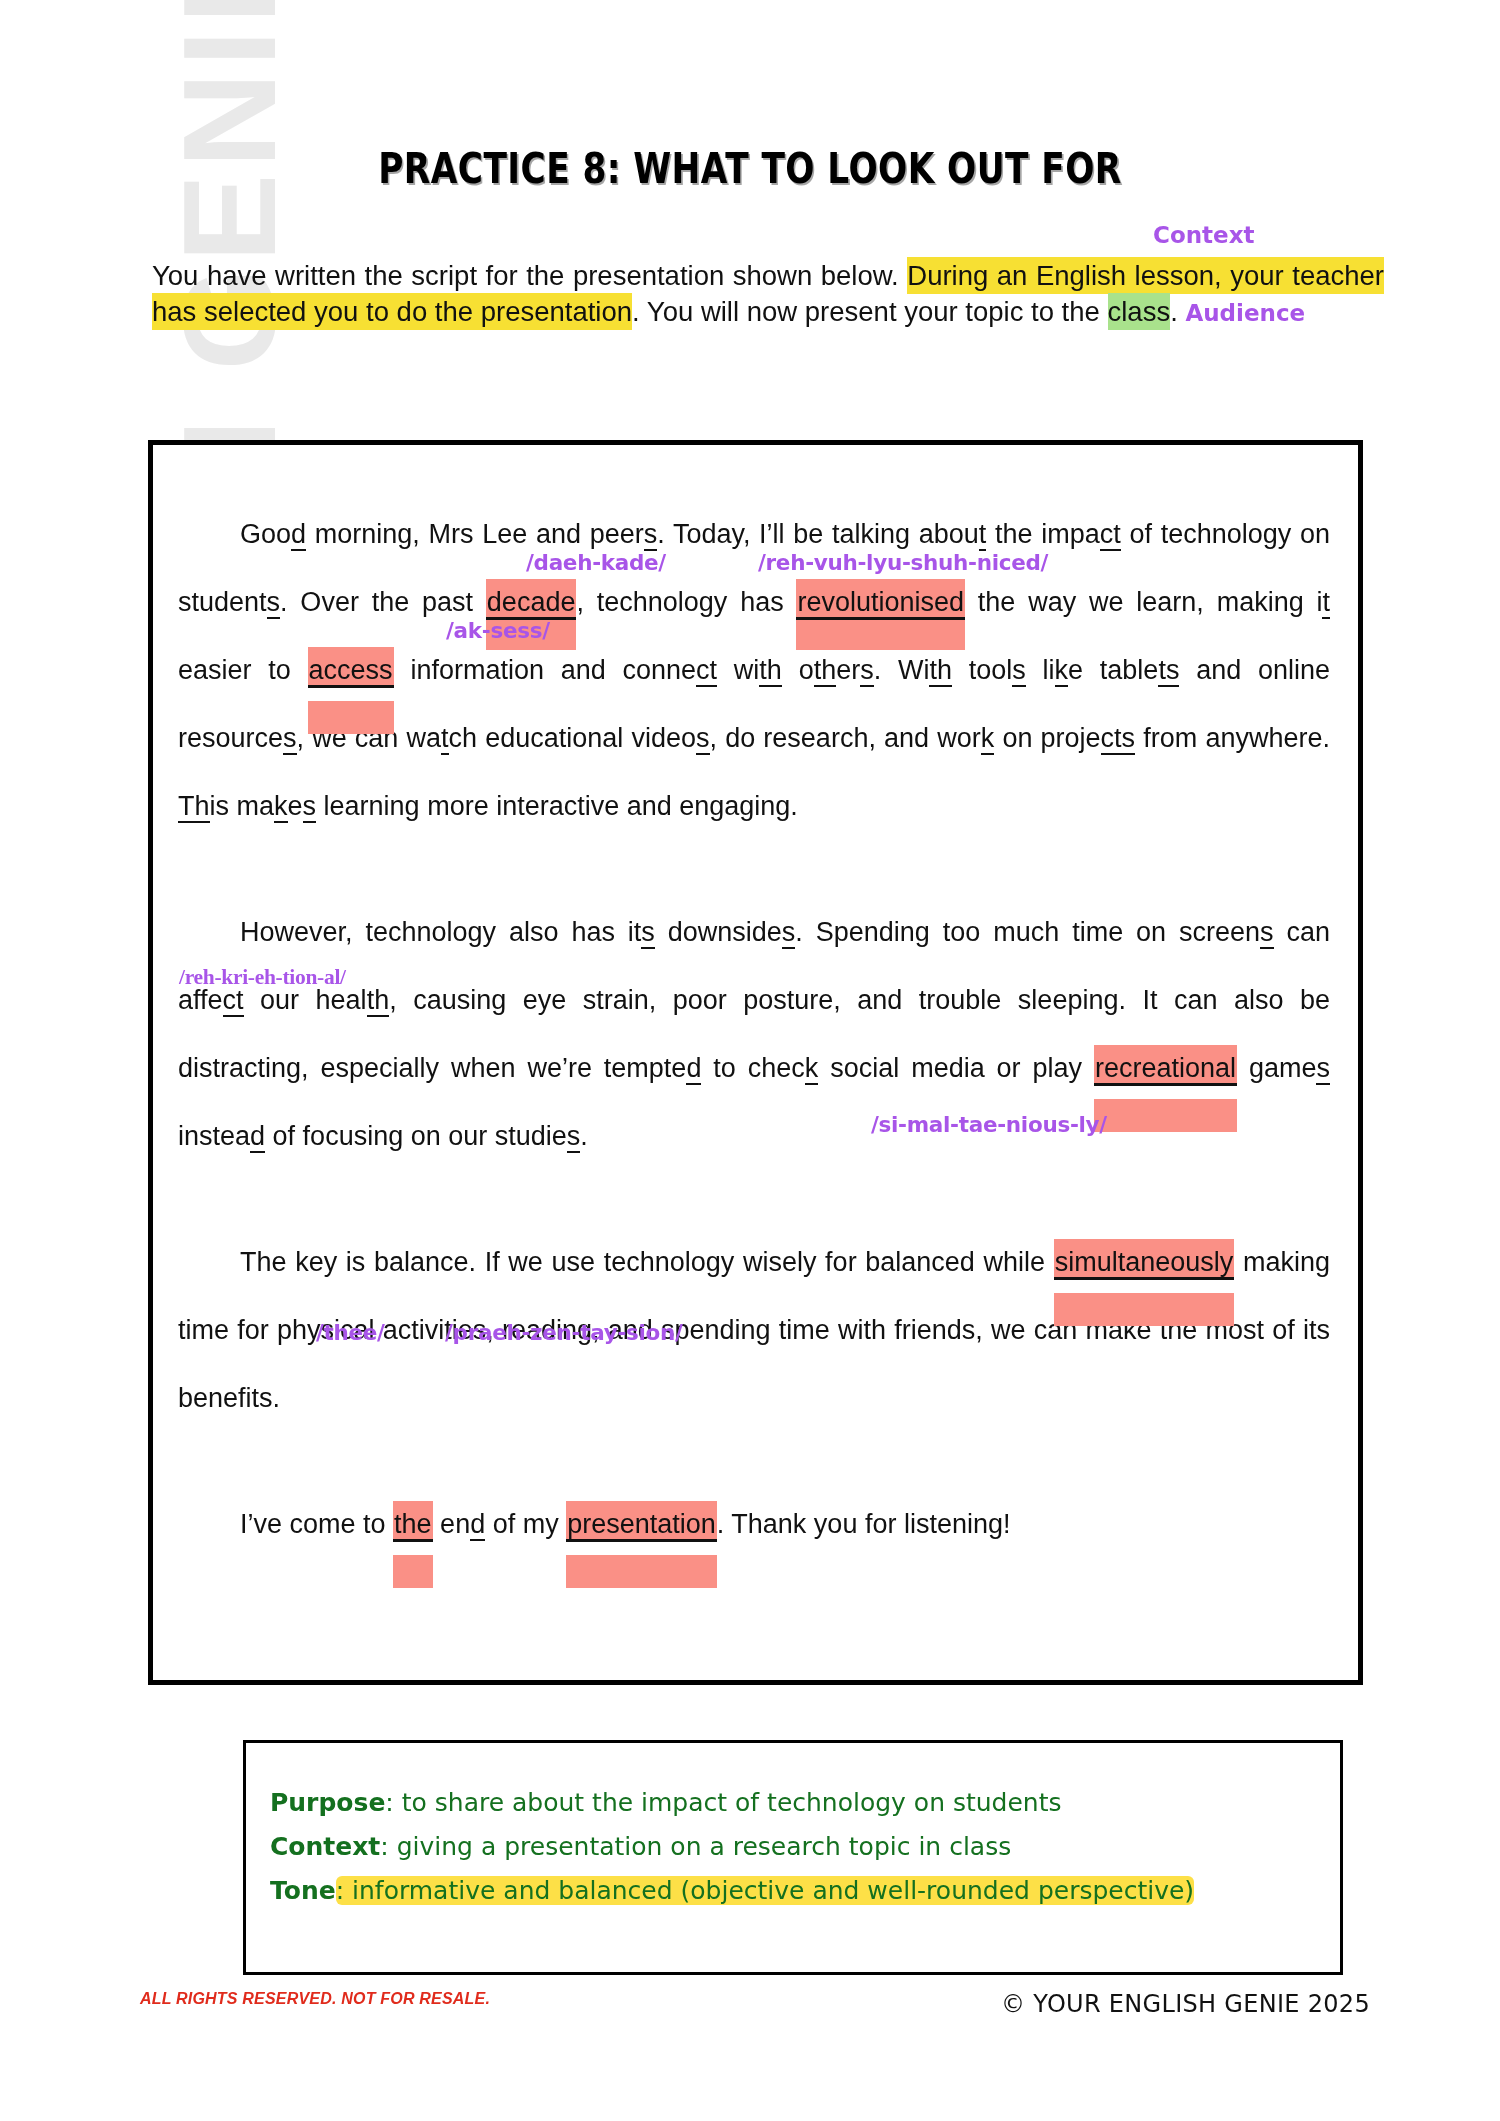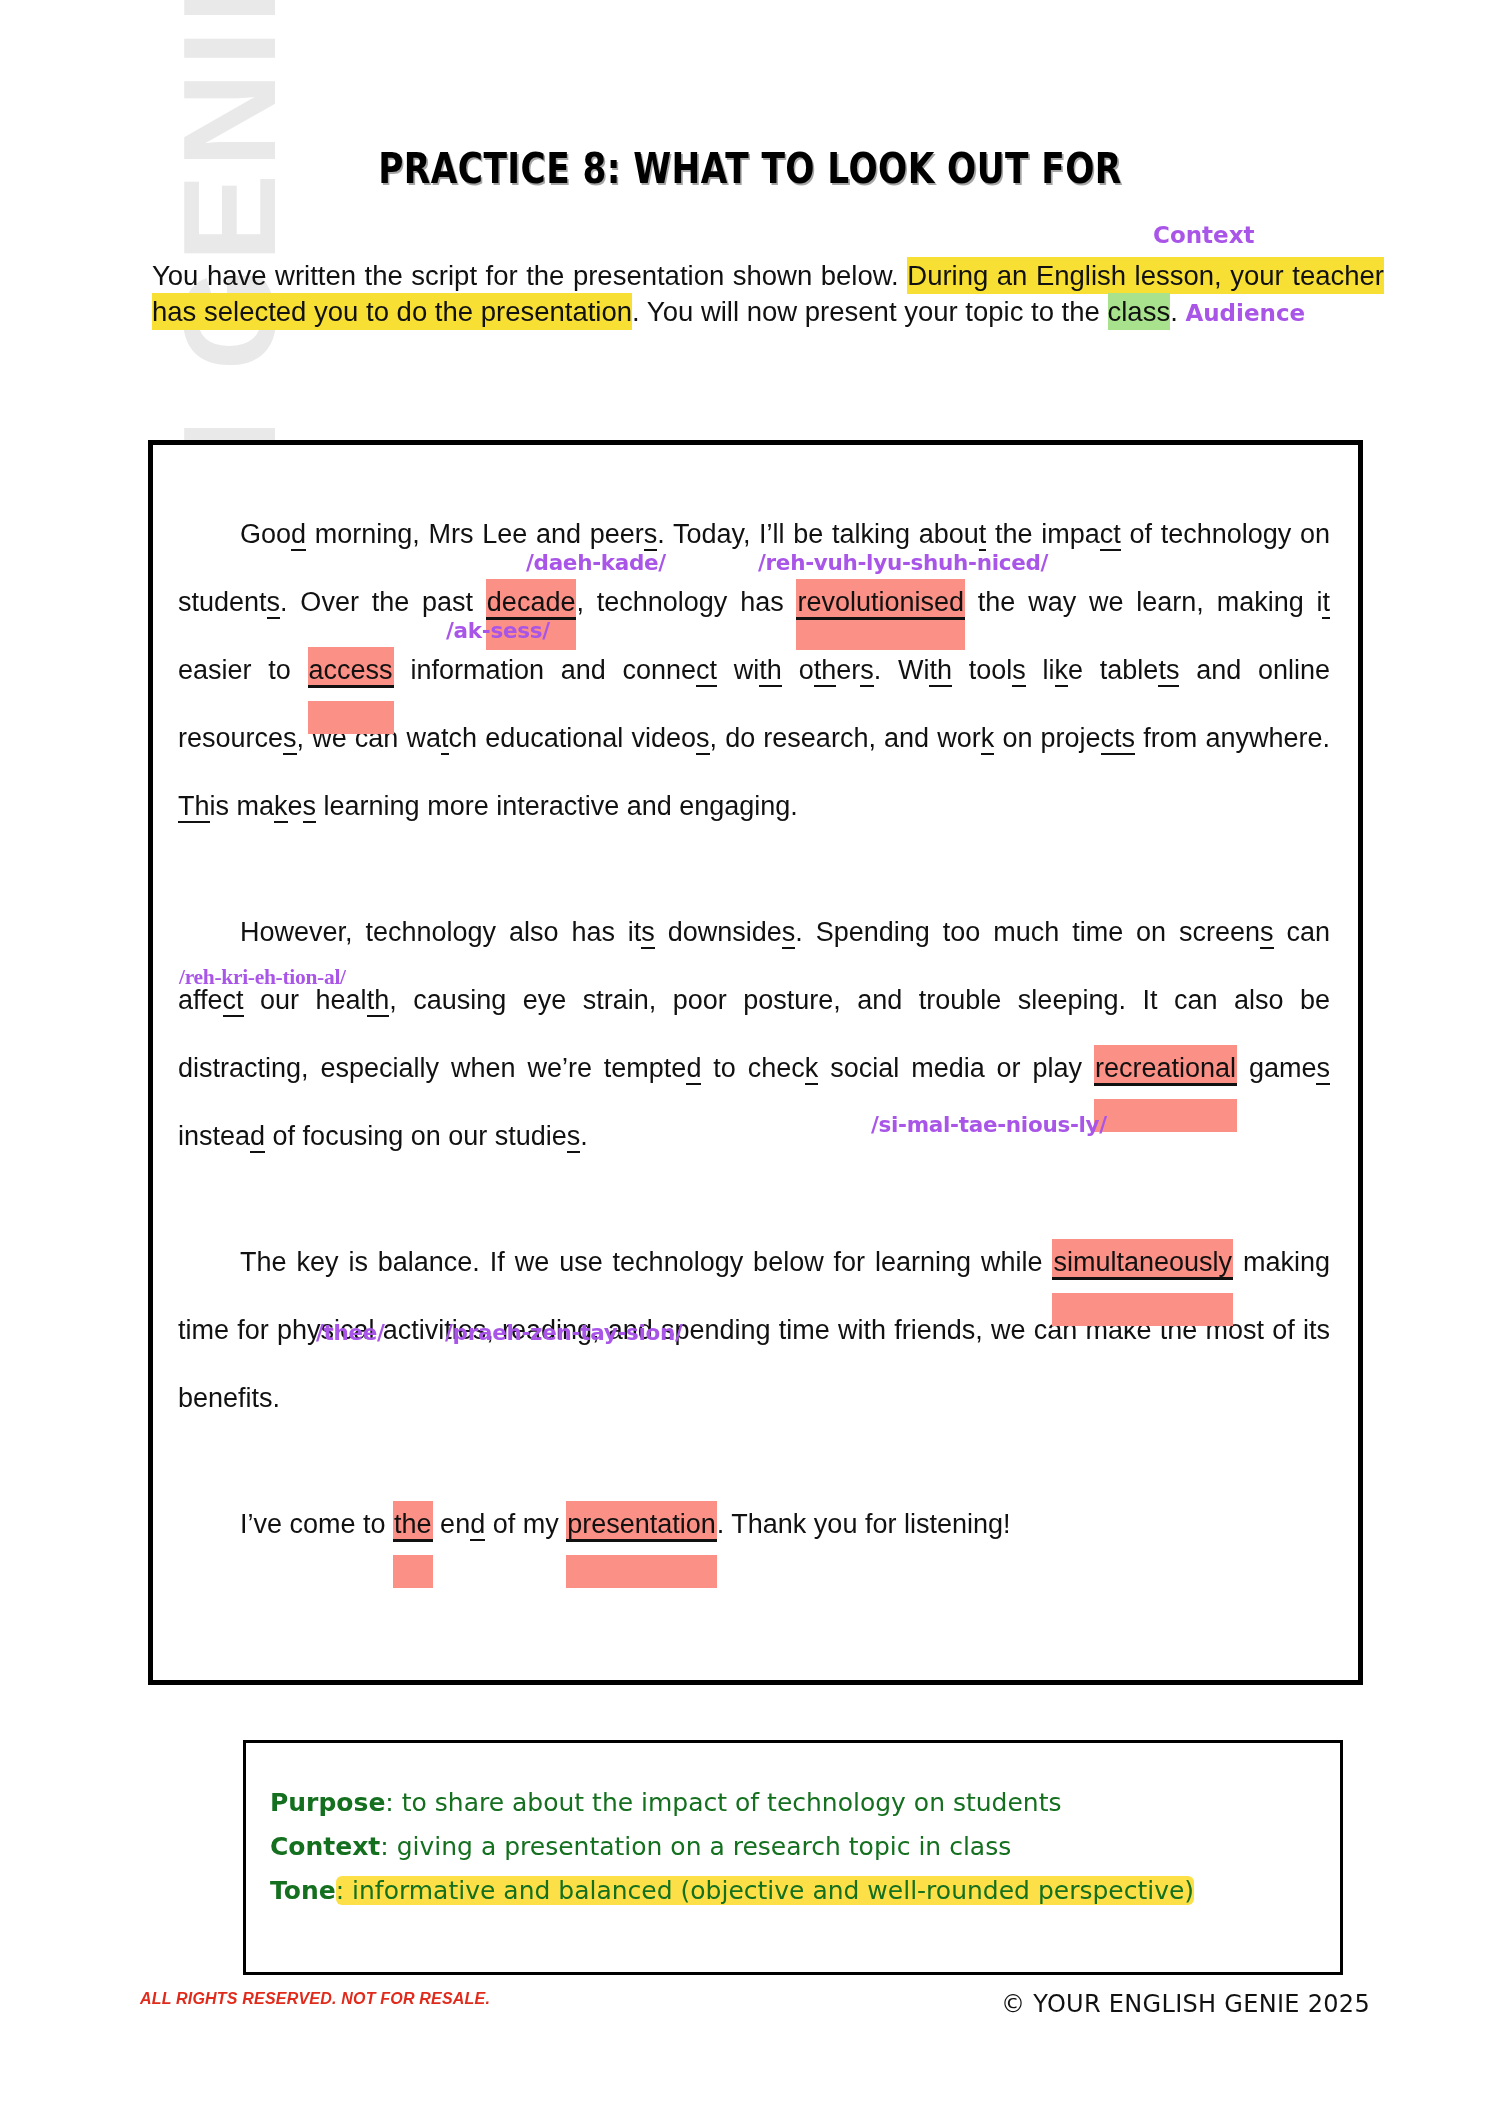--- a/index.html
+++ b/index.html
@@ -196,21 +196,21 @@
 
       <p>
         <span class="indent"></span><span>Goo<span class="u">d</span> morning, Mrs Lee and peer<span class="u">s</span>. Today, I’ll be talking abou<span class="u">t</span> the impa<span class="u">ct</span> of technology on student<span class="u">s</span>. Over the past </span><span class="pw">decade</span><span>, technology has </span><span class="pw">revolutionised</span><span> the way we learn, making i<span class="u">t</span> easier to </span><span class="pw tall">access</span><span> information and conne<span class="u">ct</span> wi<span class="u">th</span> o<span class="u">th</span>er<span class="u">s</span>. Wi<span class="u">th</span> tool<span class="u">s</span> li<span class="u">k</span>e table<span class="u">ts</span> and online resource<span class="u">s</span>, we can wa<span class="u">t</span>ch educational video<span class="u">s</span>, do research, and wor<span class="u">k</span> on proje<span class="u">cts</span> from anywhere. <span class="u">Th</span>is ma<span class="u">k</span>e<span class="u">s</span> learning more interactive and engaging.</span>
       </p>
 
       <p>
         <span class="indent"></span><span>However, technology also has it<span class="u">s</span> downside<span class="u">s</span>. Spending too much time on screen<span class="u">s</span> can affe<span class="u">ct</span> our heal<span class="u">th</span>, causing eye strain, poor posture, and trouble sleeping. It can also be distracting, especially when we’re tempte<span class="u">d</span> to chec<span class="u">k</span> social media or play </span><span class="pw tall">recreational</span><span> game<span class="u">s</span> instea<span class="u">d</span> of focusing on our studie<span class="u">s</span>.</span>
       </p>
 
       <p>
-        <span class="indent"></span><span>The key is balance. If we use technology below for learning while </span><span class="pw tall">simultaneously</span><span> making time for physical activities, reading, and spending time with friends, we can make the most of its benefits.</span>
+        <span class="indent"></span><span>The key is balance. If we use technology wisely for balanced while </span><span class="pw tall">simultaneously</span><span> making time for physical activities, reading, and spending time with friends, we can make the most of its benefits.</span>
       </p>
 
       <p>
         <span class="indent"></span><span>I’ve come to </span><span class="pw tall">the</span><span> en<span class="u">d</span> of my </span><span class="pw tall">presentation</span><span>. Thank you for listening!</span>
       </p>
 
       <span class="phon" style="left:373px; top:84px;">/daeh-kade/</span>
       <span class="phon" style="left:605px; top:84px;">/reh-vuh-lyu-shuh-niced/</span>
       <span class="phon" style="left:293px; top:152px;">/ak-sess/</span>
       <span class="phon" style="left:26px; top:498px;font-family:Liberation Serif, serif;">/reh-kri-eh-tion-al/</span>

